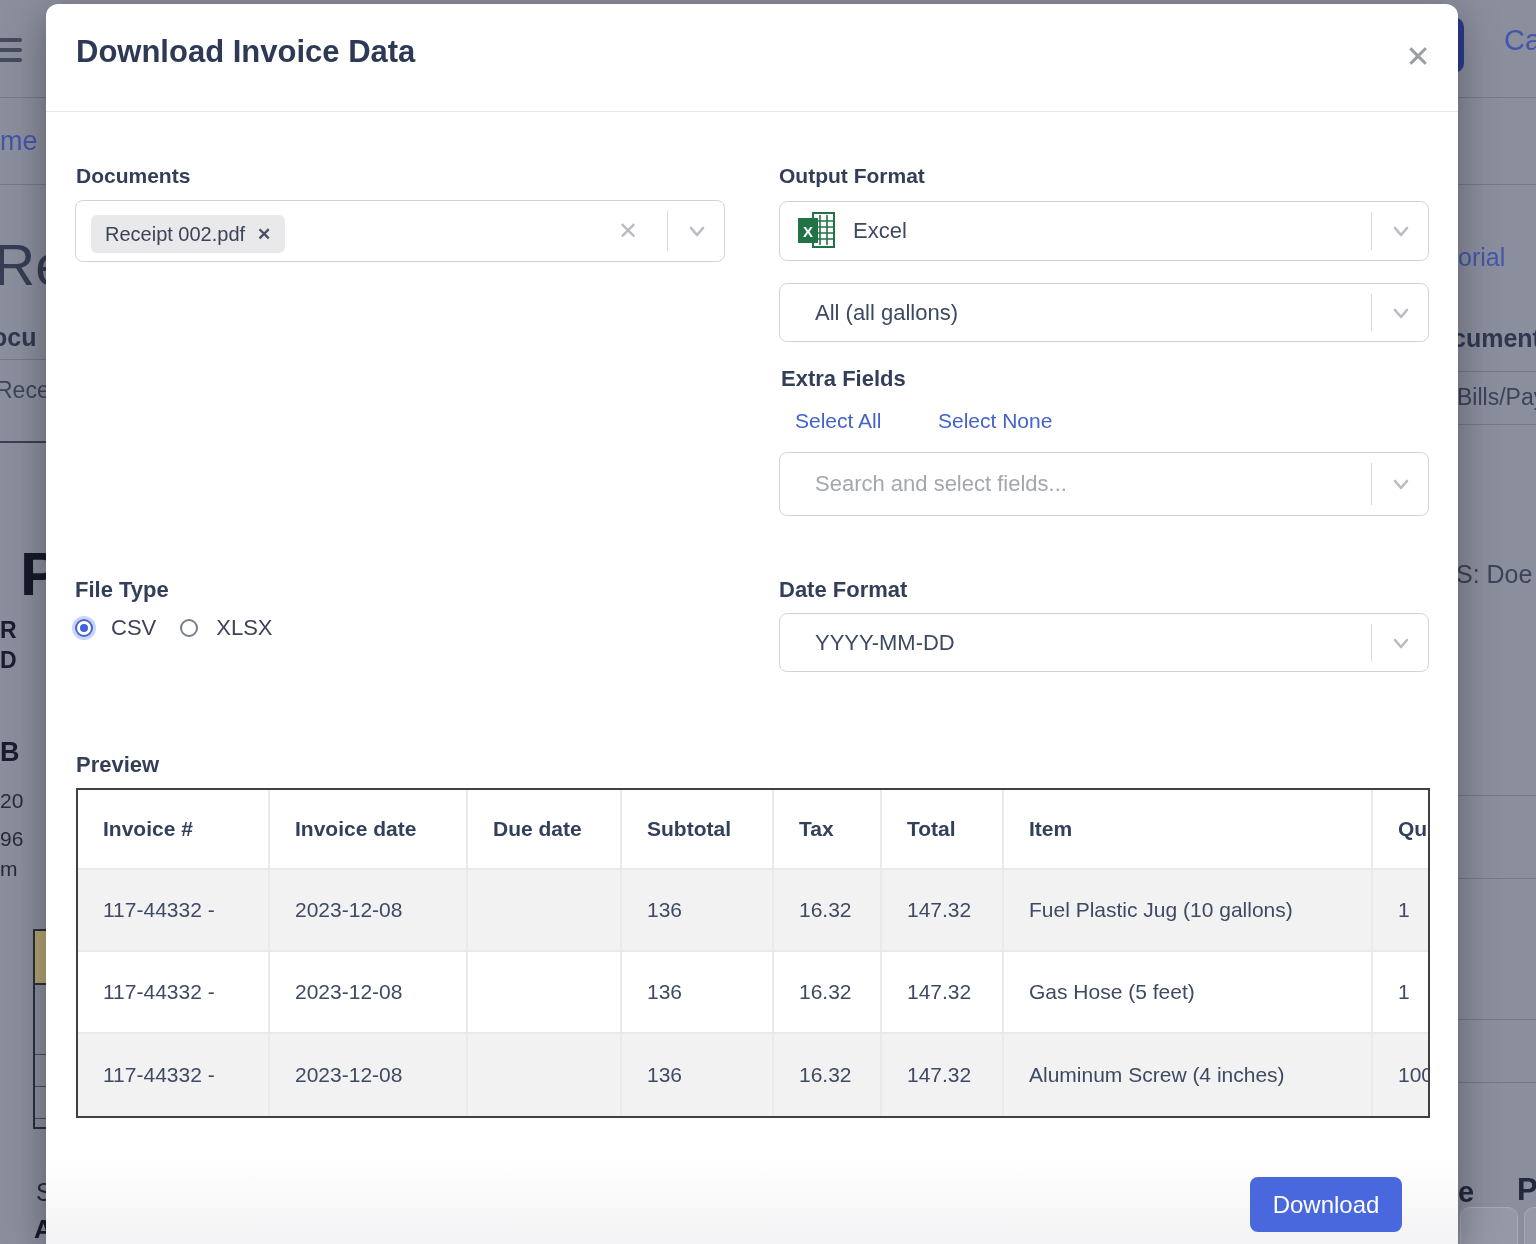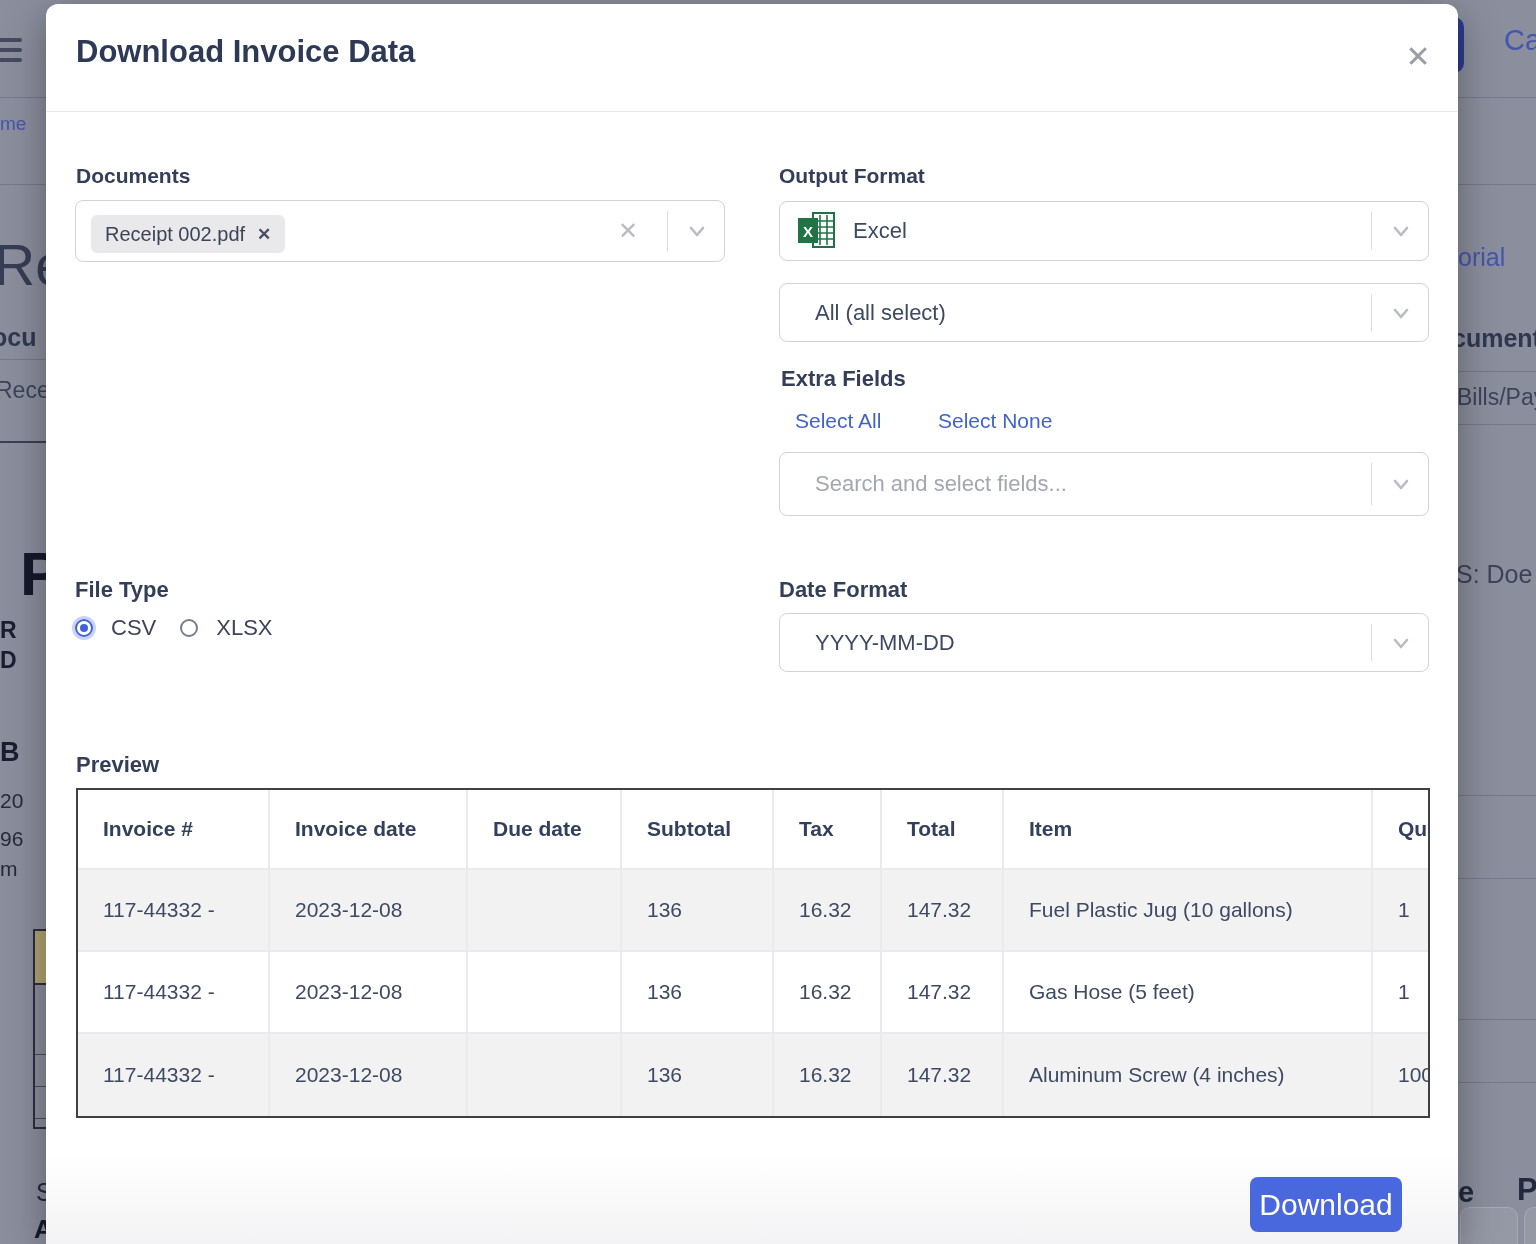--- a/index.html
+++ b/index.html
@@ -69,39 +69,39 @@
     border-right:2px solid #e9eaec; border-bottom:2px solid #e9eaec;
     font-size:21px; color:#3e4a63; overflow:hidden; white-space:nowrap; }
   .trow.head .tcell { font-weight:700; color:#33405c; }
   .trow:last-child .tcell { border-bottom:none; }
   .c0{width:192px}.c1{width:198px}.c2{width:154px}.c3{width:152px}
   .c4{width:108px}.c5{width:122px}.c6{width:369px}.c7{width:170px;border-right:none}
 
   .modal-footer { position:absolute; left:0; bottom:0; width:100%; height:88px;
     background:linear-gradient(180deg,#ffffff 0%,#f3f3f5 100%); }
   .download-btn { position:absolute; left:1204px; top:1173px; width:152px; height:55px;
-    background:#4a68de; border-radius:8px; border:none; color:#fff; font-size:30px;
+    background:#4a68de; border-radius:8px; border:none; color:#fff; font-size:24px;
     font-family:"Liberation Sans", sans-serif; display:flex; align-items:center;
     justify-content:center; cursor:pointer; }
 </style>
 </head>
 <body>
 
 <div class="stage">
 
   <div class="hamburger">
     <div class="bar"></div>
       <div class="bar"></div>
       <div class="bar"></div>
   </div>
   <div class="navy-btn-sliver"></div>
   <div class="bgtext" style="left:1504px; top:24px; font-size:29px; color:#4356ad;">Ca</div>
 
   <div class="bgline" style="left:0; top:97px; width:1536px;"></div>
-  <div class="bgtext" style="left:0; top:113px; font-size:19px; color:#4656ab;">me</div>
+  <div class="bgtext" style="left:0; top:126px; font-size:27px; color:#4656ab;">me</div>
   <div class="bgline" style="left:0; top:184px; width:1536px;"></div>
 
   <div class="bgtext" style="left:-6px; top:232px; font-size:57px; font-weight:500; color:#363d54;">Re</div>
   <div class="bgtext" style="left:-8px; top:323px; font-size:25px; font-weight:700; color:#303850;">ocu</div>
   <div class="bgline" style="left:0; top:359px; width:46px;"></div>
   <div class="bgtext" style="left:-4px; top:377px; font-size:23px; color:#3c4359;">Rece</div>
   <div class="bgline" style="left:0; top:441px; width:46px; height:2px; background:#3a4052;"></div>
 
   <div class="bgtext" style="left:20px; top:538px; font-size:62px; font-weight:700; color:#15192b;">P</div>
   <div class="bgtext" style="left:0; top:617px; font-size:23px; font-weight:700; color:#1a1e30;">R</div>
@@ -166,21 +166,21 @@
         <rect x="2" y="7" width="20" height="25" fill="#217346"></rect>
         <text x="12" y="26" font-size="15" font-weight="bold" fill="#ffffff" text-anchor="middle" font-family="Liberation Sans, sans-serif">X</text>
       </svg>
       <span class="sel-text excel-text">Excel</span>
       <div class="divider"></div>
       <svg class="chev" width="22" height="22" viewBox="0 0 22 22">
         <polyline points="5,8 11,15 17,8" fill="none" stroke="#b9bcc3" stroke-width="2.6" stroke-linecap="round" stroke-linejoin="round"></polyline>
       </svg>
     </div>
     <div class="select" style="left:733px; top:279px; width:650px; height:59px;">
-      <span class="sel-text">All (all select)</span>
+      <span class="sel-text">All (all gallons)</span>
       <div class="divider"></div>
       <svg class="chev" width="22" height="22" viewBox="0 0 22 22">
         <polyline points="5,8 11,15 17,8" fill="none" stroke="#b9bcc3" stroke-width="2.6" stroke-linecap="round" stroke-linejoin="round"></polyline>
       </svg>
     </div>
 
     <div class="field-label" style="left:735px; top:362px; font-size:22px;">Extra Fields</div>
     <span class="link" style="position:absolute; left:749px; top:405px;">Select All</span>
     <span class="link" style="position:absolute; left:892px; top:405px;">Select None</span>
     <div class="select" style="left:733px; top:448px; width:650px; height:64px;">

